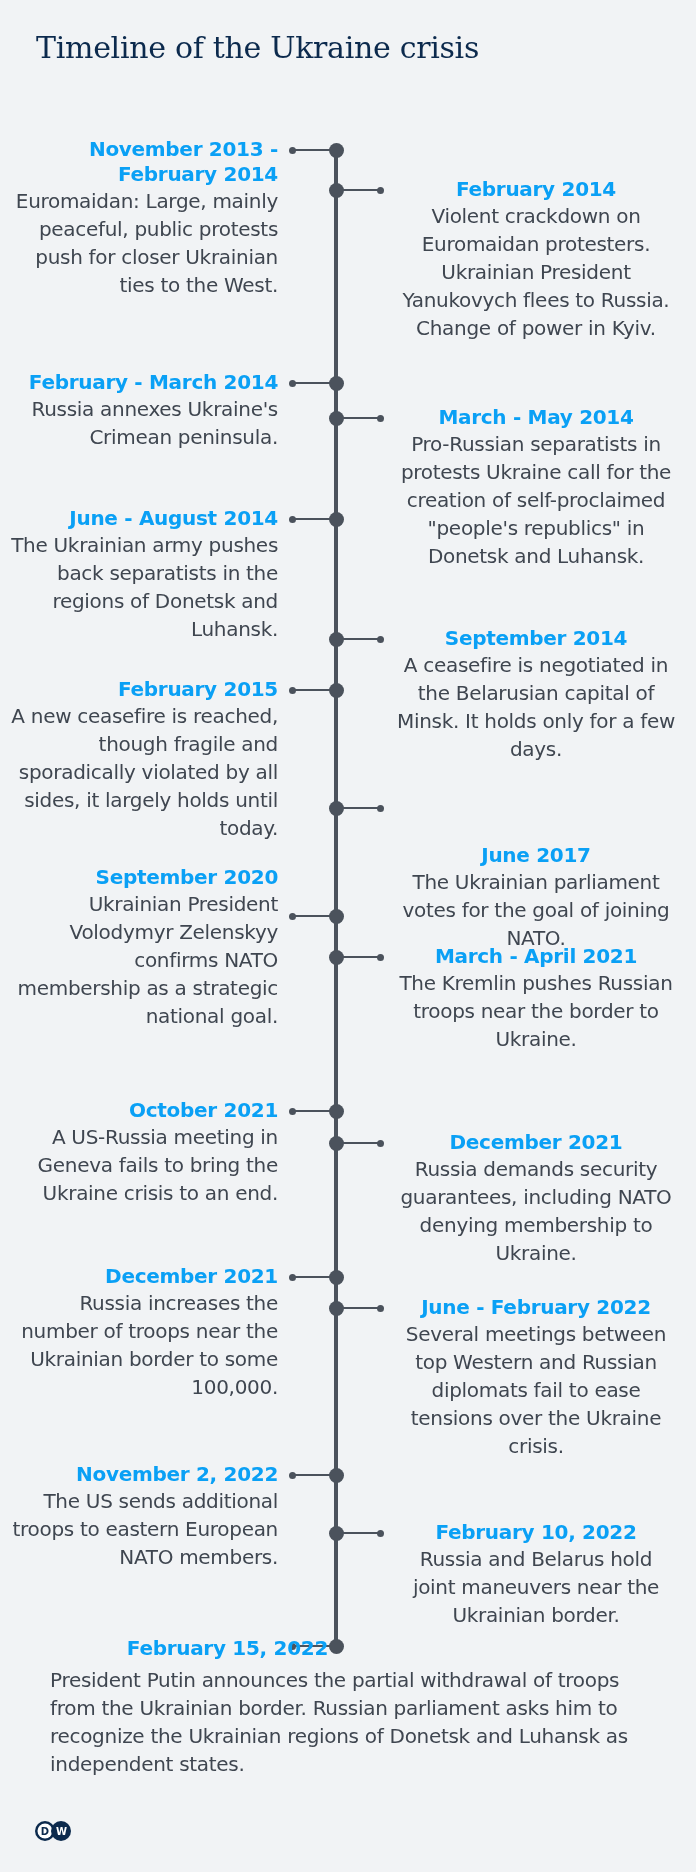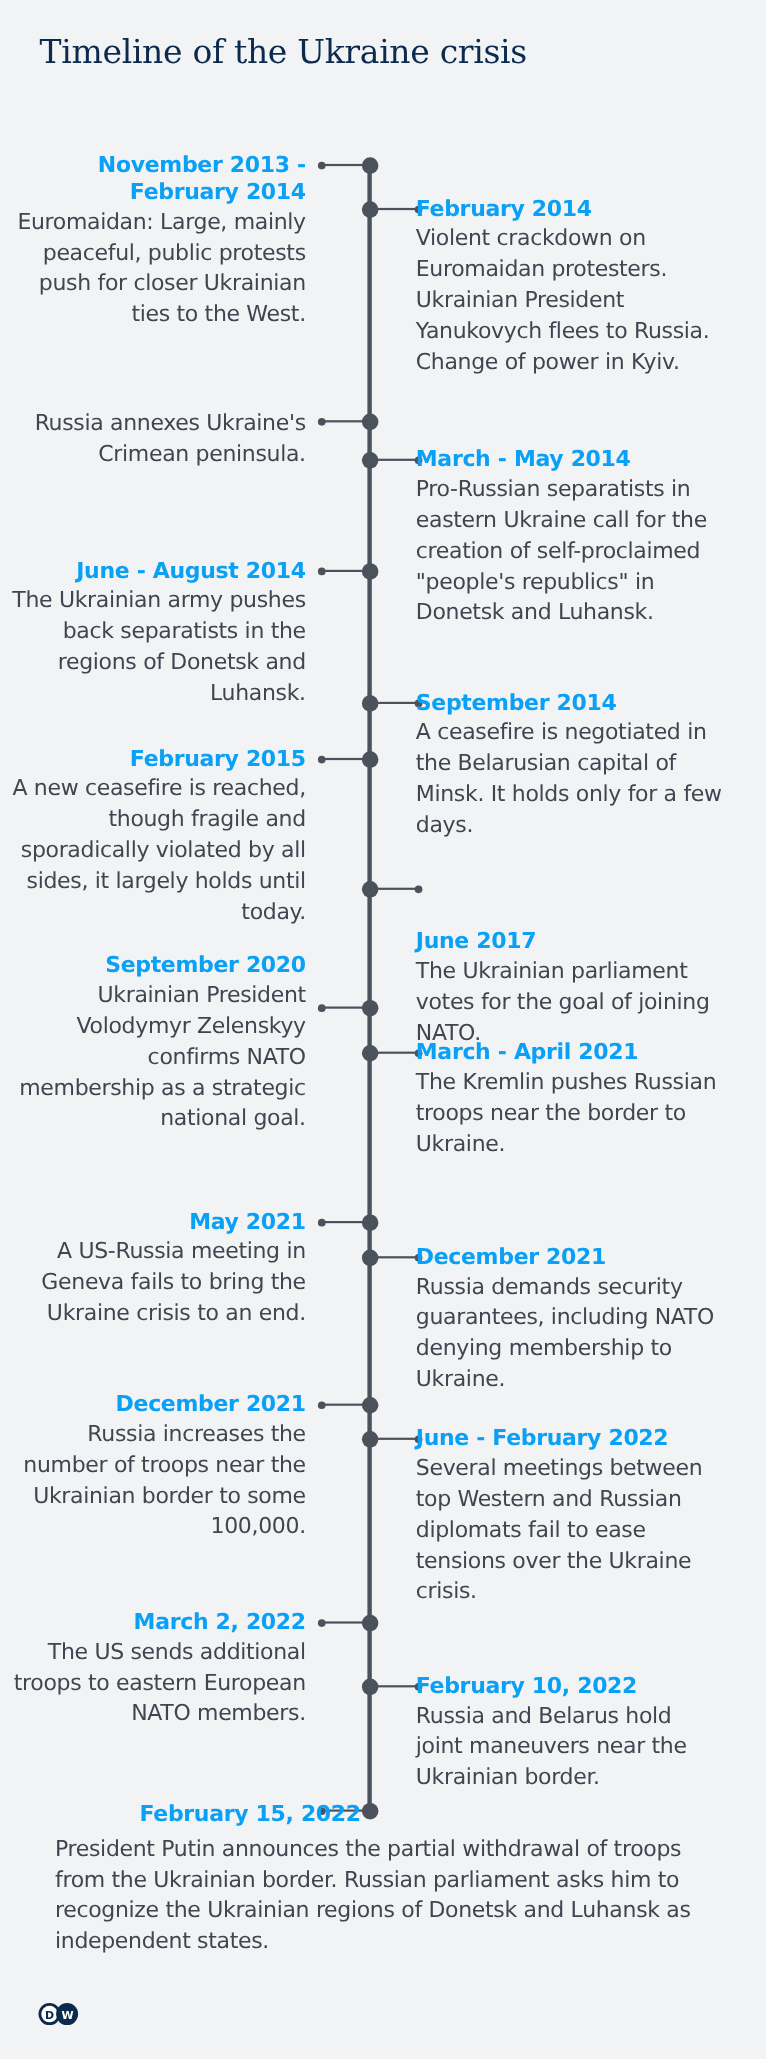--- a/index.html
+++ b/index.html
@@ -21,21 +21,21 @@
   }
   .conn {
     position: absolute; height: 2px; background: #4b525c; margin-top: -1px;
   }
   .dot-small {
     position: absolute; width: 7px; height: 7px; border-radius: 50%;
     background: #4b525c; margin-left: -3.5px; margin-top: -3.5px;
   }
   .event { position: absolute; }
   .event.left { text-align: right; right: 418px; width: 270px; }
-  .event.right { text-align: left; left: 378px; width: 280px; }
+  .event.right { text-align: center; left: 396px; width: 280px; }
   .date {
     font-weight: bold; color: #0aa0f5; font-size: 20px; line-height: 25px;
     letter-spacing: -0.3px;
   }
   .desc {
     color: #3f4650; font-size: 20px; line-height: 28px; letter-spacing: -0.3px;
   }
   .final {
     position: absolute; left: 50px; top: 1660px; width: 620px; text-align: left;
   }
@@ -56,20 +56,21 @@
 <div class="dot-small" style="left:292px; top:150px;"></div>
 <div class="event left" style="top:137px;">
   <div class="date">November 2013 - February 2014</div>
   <div class="desc">Euromaidan: Large, mainly peaceful, public protests push for closer Ukrainian ties to the West.</div>
 </div>
 
 <div class="dot-big" style="left:336px; top:383px;"></div>
 <div class="conn" style="left:292px; width:44px; top:383px;"></div>
 <div class="dot-small" style="left:292px; top:383px;"></div>
 <div class="event left" style="top:370px;">
+  <div class="date">February - March 2014</div>
   <div class="desc">Russia annexes Ukraine's Crimean peninsula.</div>
 </div>
 
 <div class="dot-big" style="left:336px; top:519px;"></div>
 <div class="conn" style="left:292px; width:44px; top:519px;"></div>
 <div class="dot-small" style="left:292px; top:519px;"></div>
 <div class="event left" style="top:506px;">
   <div class="date">June - August 2014</div>
   <div class="desc">The Ukrainian army pushes back separatists in the regions of Donetsk and Luhansk.</div>
 </div>
@@ -87,54 +88,54 @@
 <div class="dot-small" style="left:292px; top:916px;"></div>
 <div class="event left" style="top:865px;">
   <div class="date">September 2020</div>
   <div class="desc">Ukrainian President Volodymyr Zelenskyy confirms NATO membership as a strategic national goal.</div>
 </div>
 
 <div class="dot-big" style="left:336px; top:1111px;"></div>
 <div class="conn" style="left:292px; width:44px; top:1111px;"></div>
 <div class="dot-small" style="left:292px; top:1111px;"></div>
 <div class="event left" style="top:1098px;">
-  <div class="date">May 2021</div>
+  <div class="date">October 2021</div>
   <div class="desc">A US-Russia meeting in Geneva fails to bring the Ukraine crisis to an end.</div>
 </div>
 
 <div class="dot-big" style="left:336px; top:1277px;"></div>
 <div class="conn" style="left:292px; width:44px; top:1277px;"></div>
 <div class="dot-small" style="left:292px; top:1277px;"></div>
 <div class="event left" style="top:1264px;">
   <div class="date">December 2021</div>
   <div class="desc">Russia increases the number of troops near the Ukrainian border to some 100,000.</div>
 </div>
 
 <div class="dot-big" style="left:336px; top:1475px;"></div>
 <div class="conn" style="left:292px; width:44px; top:1475px;"></div>
 <div class="dot-small" style="left:292px; top:1475px;"></div>
 <div class="event left" style="top:1462px;">
-  <div class="date">March 2, 2022</div>
+  <div class="date">November 2, 2022</div>
   <div class="desc">The US sends additional troops to eastern European NATO members.</div>
 </div>
 
 <div class="dot-big" style="left:336px; top:190px;"></div>
 <div class="conn" style="left:336px; width:44px; top:190px;"></div>
 <div class="dot-small" style="left:380px; top:190px;"></div>
 <div class="event right" style="top:177px;">
   <div class="date">February 2014</div>
   <div class="desc">Violent crackdown on Euromaidan protesters. Ukrainian President Yanukovych flees to Russia. Change of power in Kyiv.</div>
 </div>
 
 <div class="dot-big" style="left:336px; top:418px;"></div>
 <div class="conn" style="left:336px; width:44px; top:418px;"></div>
 <div class="dot-small" style="left:380px; top:418px;"></div>
 <div class="event right" style="top:405px;">
   <div class="date">March - May 2014</div>
-  <div class="desc">Pro-Russian separatists in eastern Ukraine call for the creation of self-proclaimed "people's republics" in Donetsk and Luhansk.</div>
+  <div class="desc">Pro-Russian separatists in protests Ukraine call for the creation of self-proclaimed "people's republics" in Donetsk and Luhansk.</div>
 </div>
 
 <div class="dot-big" style="left:336px; top:639px;"></div>
 <div class="conn" style="left:336px; width:44px; top:639px;"></div>
 <div class="dot-small" style="left:380px; top:639px;"></div>
 <div class="event right" style="top:626px;">
   <div class="date">September 2014</div>
   <div class="desc">A ceasefire is negotiated in the Belarusian capital of Minsk. It holds only for a few days.</div>
 </div>
 

